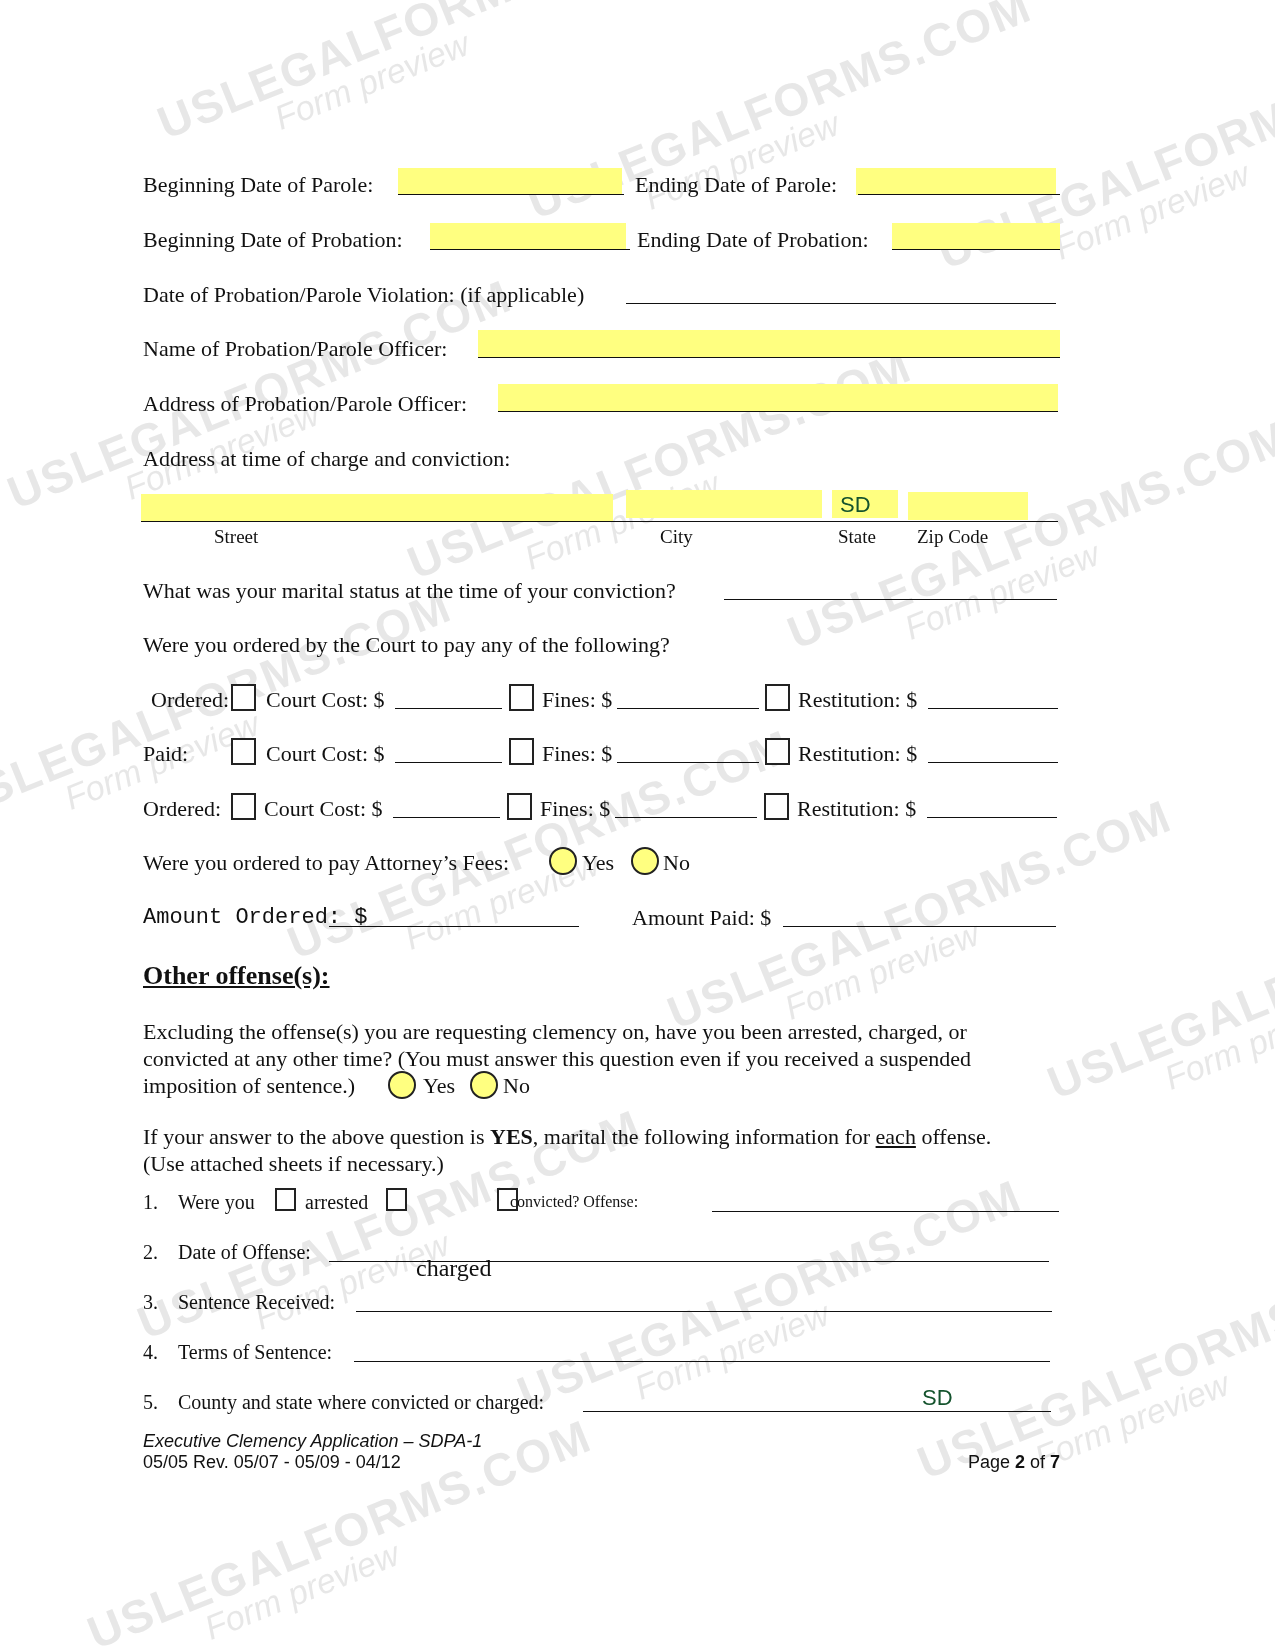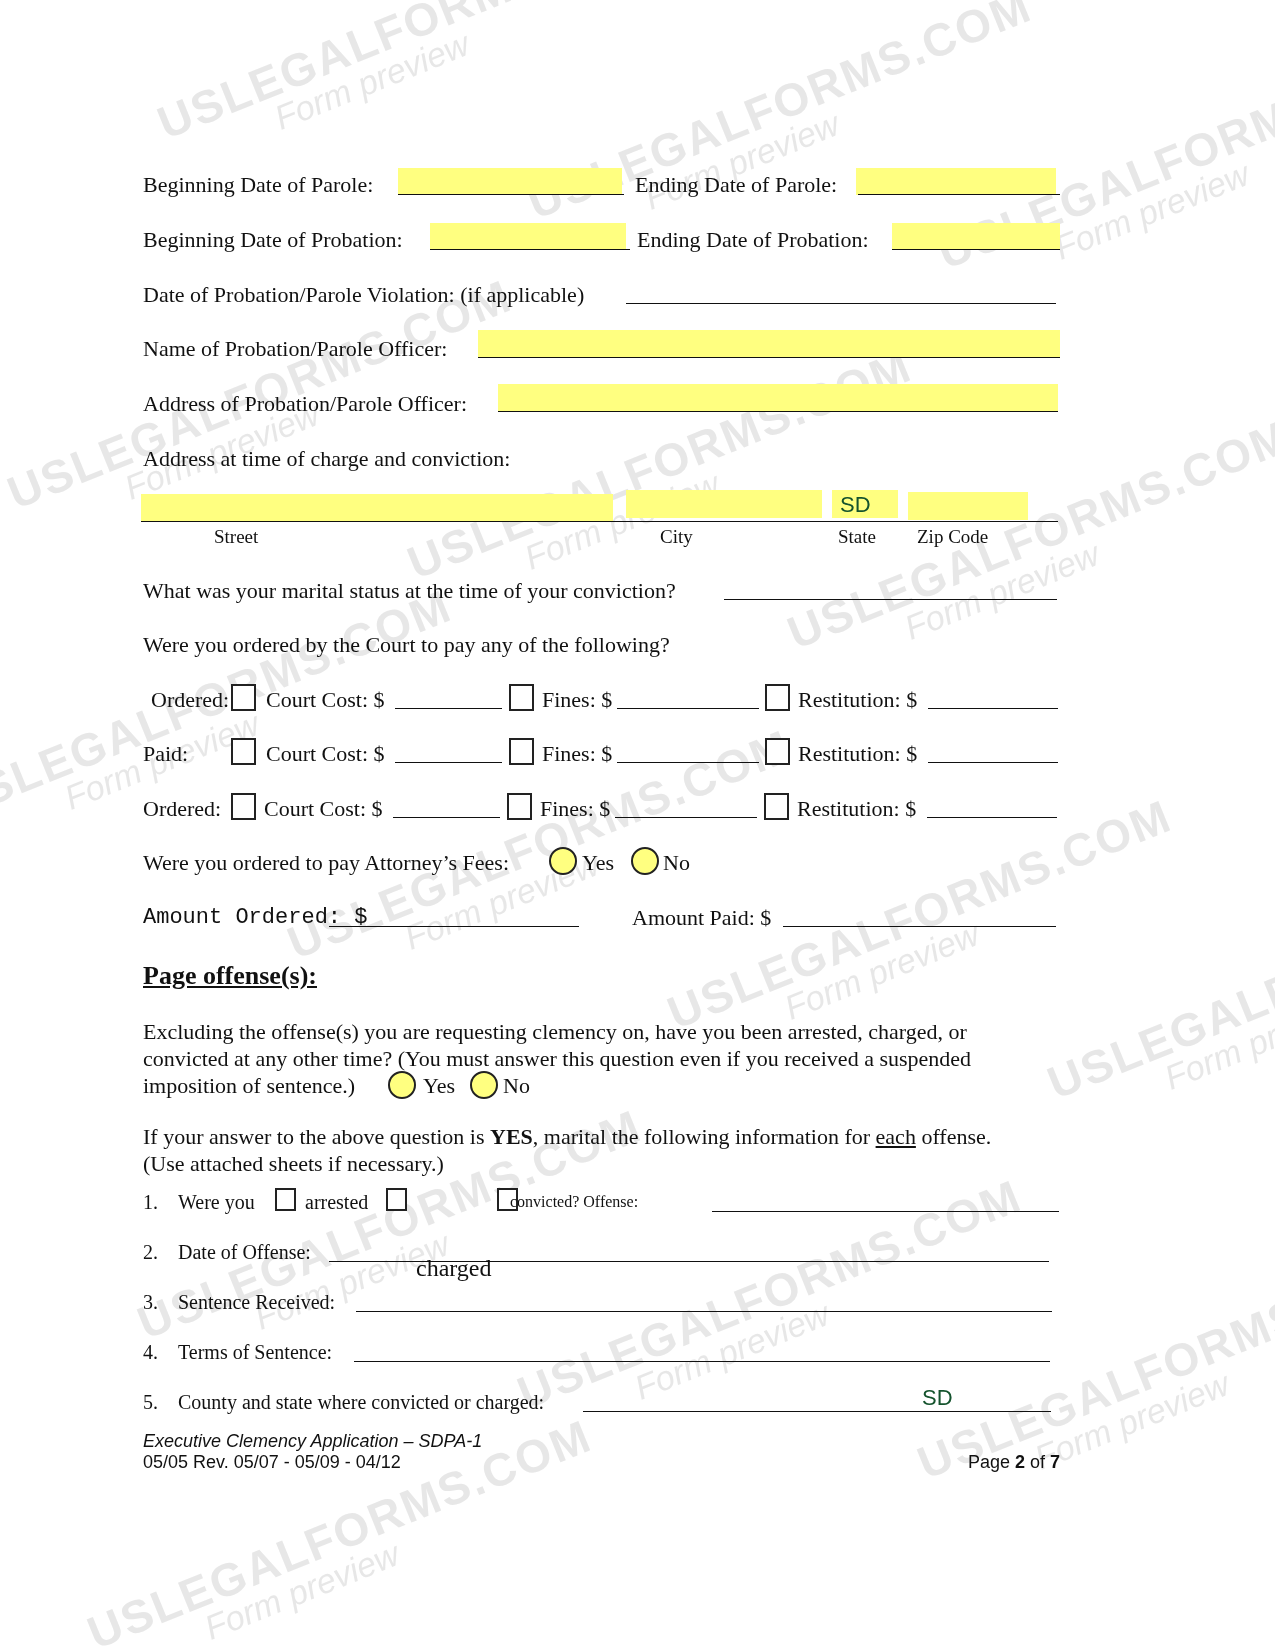--- a/index.html
+++ b/index.html
@@ -160,21 +160,21 @@
 <div class="radio" style="left:549px;top:847px;"></div>
 <div class="abs lbl" style="left:582px;top:850px;">Yes</div>
 <div class="radio" style="left:631px;top:847px;"></div>
 <div class="abs lbl" style="left:663px;top:850px;">No</div>
 
 <div class="abs lbl" style="left:143px;top:905px;font-family:Liberation Mono, monospace;">Amount Ordered: $</div>
 <div class="line" style="left:329px;top:926px;width:250px;"></div>
 <div class="abs lbl" style="left:632px;top:905px;">Amount Paid: $</div>
 <div class="line" style="left:783px;top:926px;width:273px;"></div>
 
-<div class="abs heading" style="left:143px;top:961px;">Page offense(s):</div>
+<div class="abs heading" style="left:143px;top:961px;">Other offense(s):</div>
 
 <div class="abs lbl" style="left:143px;top:1019px;">Excluding the offense(s) you are requesting clemency on, have you been arrested, charged, or</div>
 <div class="abs lbl" style="left:143px;top:1046px;">convicted at any other time?  (You must answer this question even if you received a suspended</div>
 <div class="abs lbl" style="left:143px;top:1073px;">imposition of sentence.)</div>
 <div class="radio" style="left:388px;top:1071px;"></div>
 <div class="abs lbl" style="left:423px;top:1073px;">Yes</div>
 <div class="radio" style="left:470px;top:1071px;"></div>
 <div class="abs lbl" style="left:503px;top:1073px;">No</div>
 
 <div class="abs lbl" style="left:143px;top:1124px;"><span>If your answer to the above question is </span><b>YES</b><span>, marital the following information for </span><u class="und">each</u><span> offense.</span></div>

